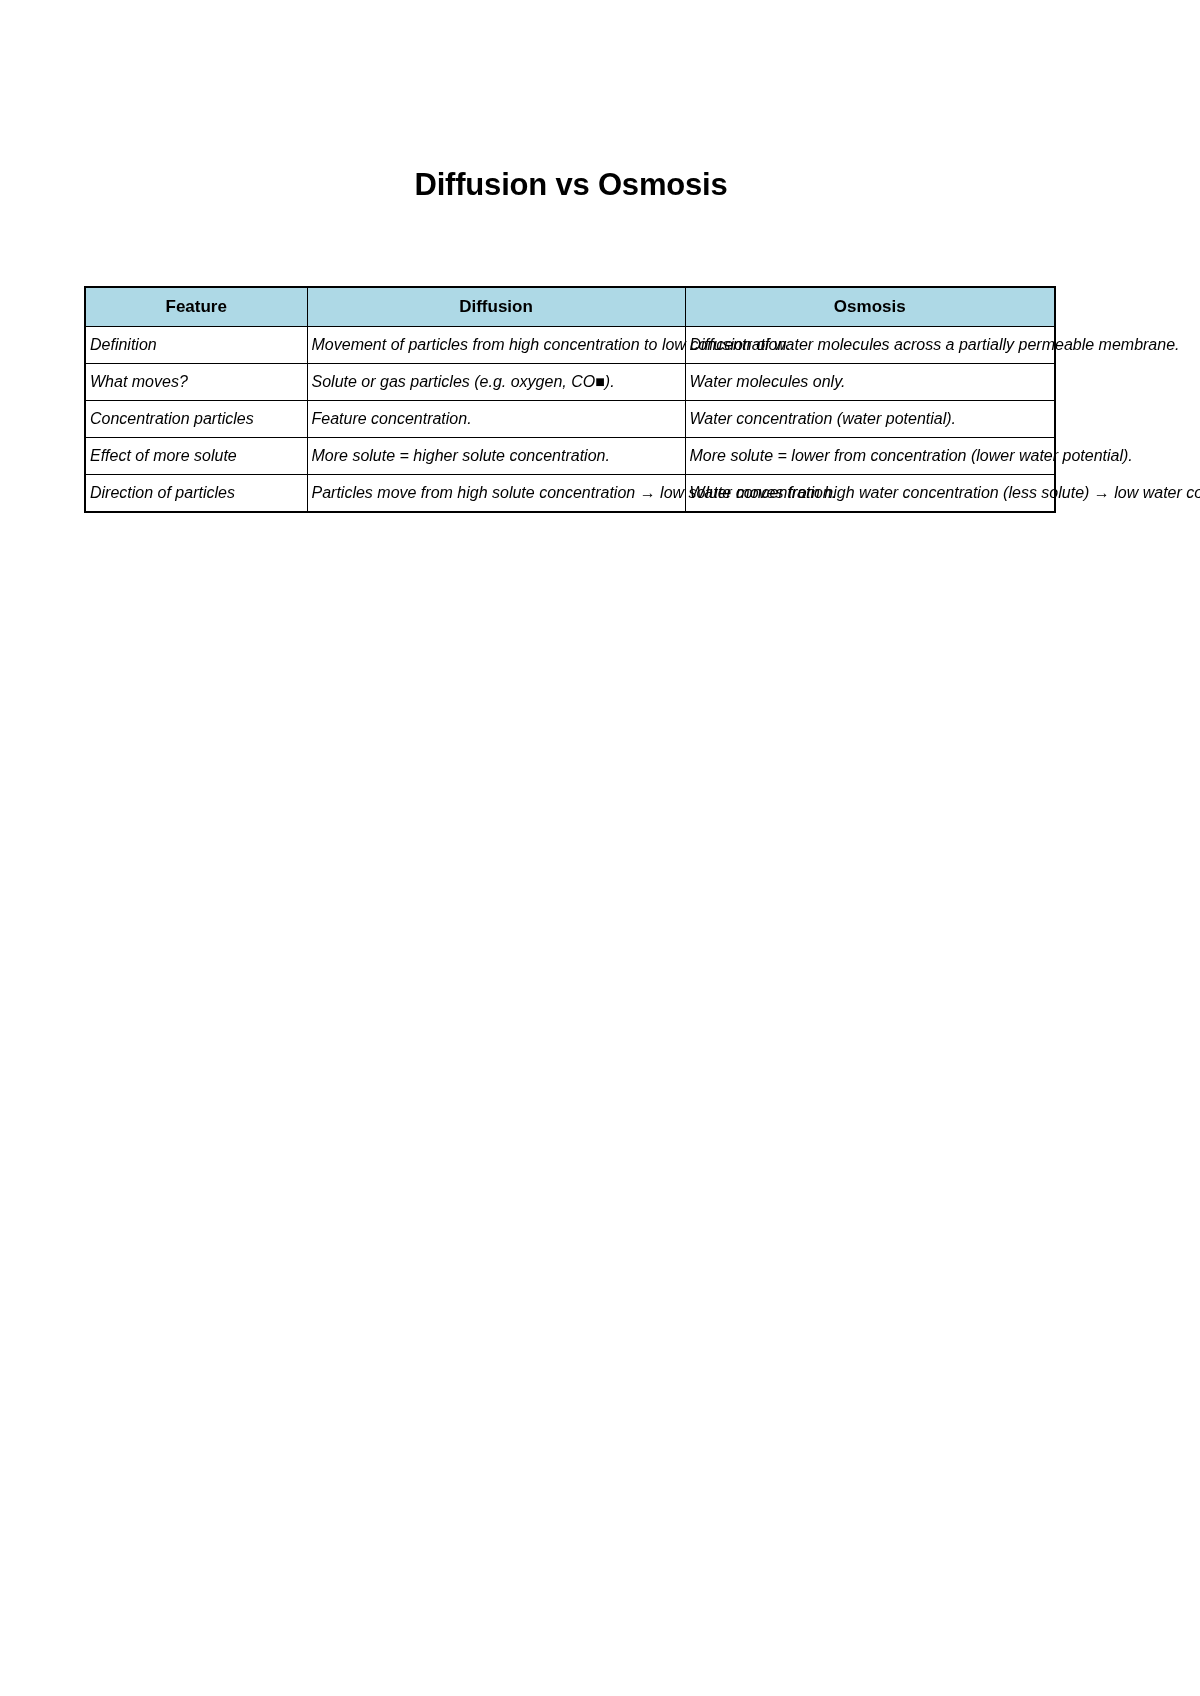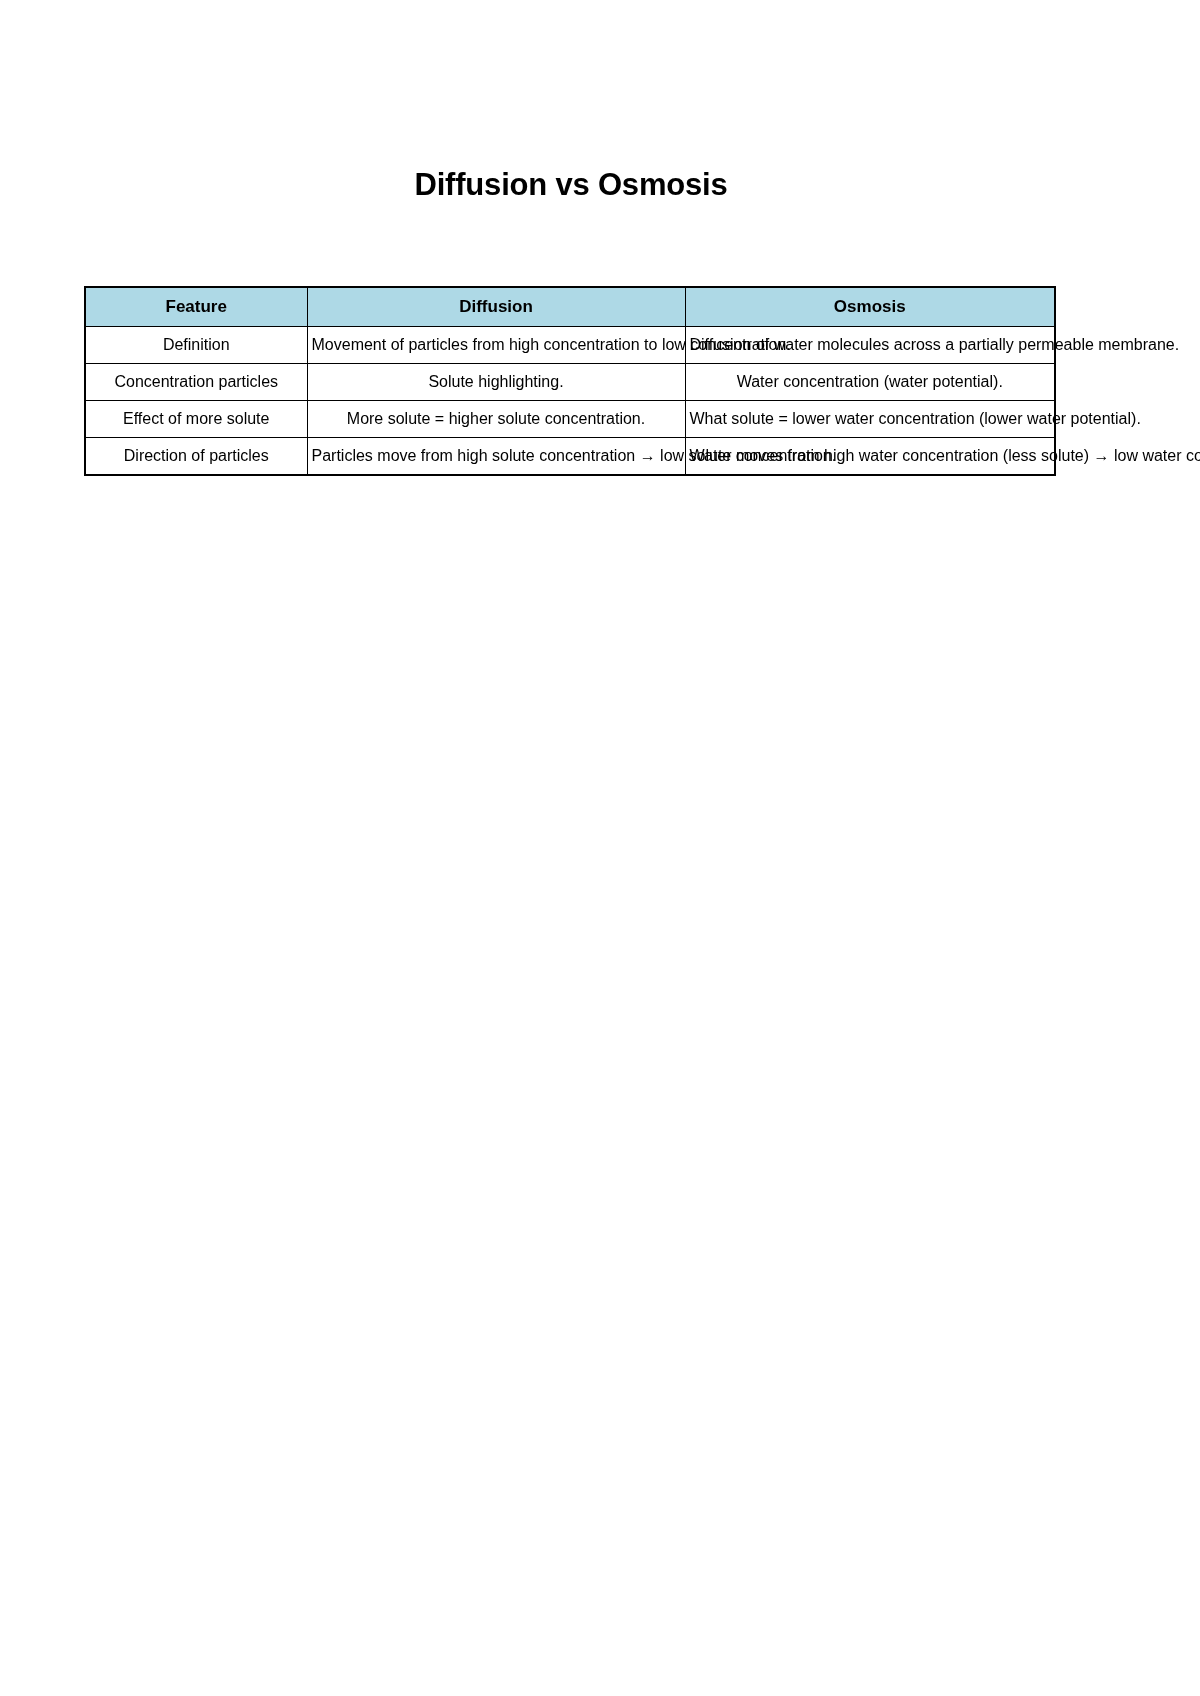--- a/index.html
+++ b/index.html
@@ -77,21 +77,22 @@
     font-size: 17px;
     height: 34px;
   }
   table.cmp tbody td {
     font-weight: normal;
   }
   
   .cell-text {
     display: block;
     width: 100%;
-    text-align: center;
+    text-align: left;
+    font-style: italic;
   }
 </style>
 </head>
 <body>
 
 <div class="page">
 
   <h1 class="doc-title">Diffusion vs Osmosis</h1>
 
 
@@ -116,38 +117,49 @@
             </td>
           <td>
               <span class="cell-text">Movement of particles from high concentration to low concentration.</span>
             </td>
           <td>
               <span class="cell-text">Diffusion of water molecules across a partially permeable membrane.</span>
             </td>
         </tr>
         <tr>
           <td>
+              <span class="cell-text">What moves?</span>
+            </td>
+          <td>
+              <span class="cell-text">Solute or gas particles (e.g. oxygen, CO■).</span>
+            </td>
+          <td>
+              <span class="cell-text">Water molecules only.</span>
+            </td>
+        </tr>
+        <tr>
+          <td>
               <span class="cell-text">Concentration particles</span>
             </td>
           <td>
-              <span class="cell-text">Solute highlighting.</span>
+              <span class="cell-text">Feature concentration.</span>
             </td>
           <td>
               <span class="cell-text">Water concentration (water potential).</span>
             </td>
         </tr>
         <tr>
           <td>
               <span class="cell-text">Effect of more solute</span>
             </td>
           <td>
               <span class="cell-text">More solute = higher solute concentration.</span>
             </td>
           <td>
-              <span class="cell-text">What solute = lower water concentration (lower water potential).</span>
+              <span class="cell-text">More solute = lower from concentration (lower water potential).</span>
             </td>
         </tr>
         <tr>
           <td>
               <span class="cell-text">Direction of particles</span>
             </td>
           <td>
               <span class="cell-text">Particles move from high solute concentration → low solute concentration.</span>
             </td>
           <td>

